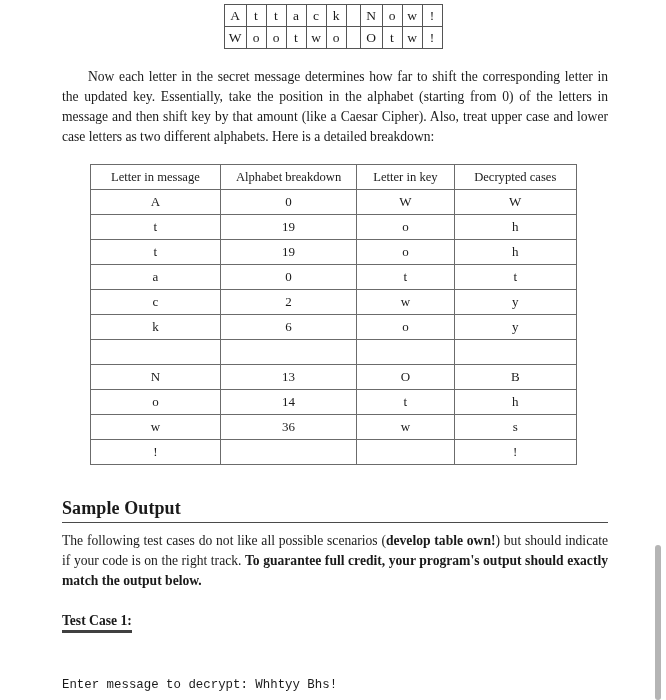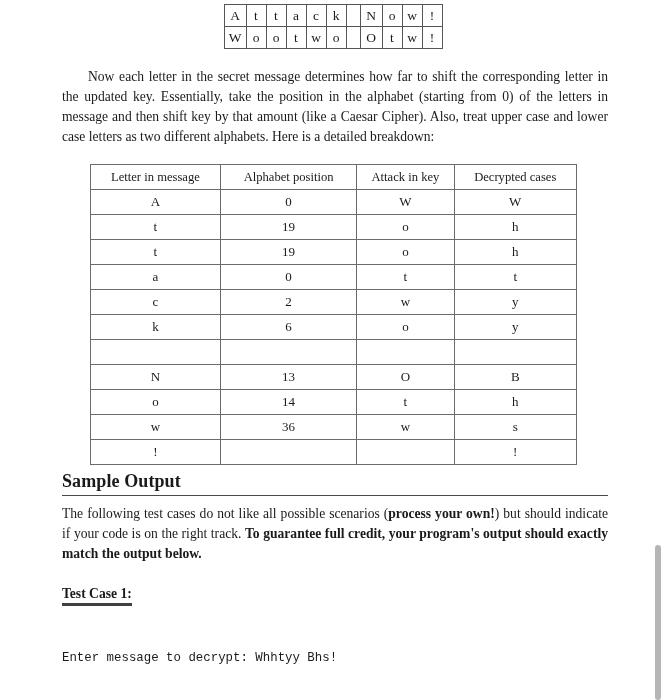--- a/index.html
+++ b/index.html
@@ -81,21 +81,21 @@
   table.breakdown col.c1 { width: 112px; }
   table.breakdown col.c2 { width: 116px; }
   table.breakdown col.c3 { width: 84px; }
   table.breakdown col.c4 { width: 104px; }
 
   
   .para.following { margin-top: 16px; }
 
   
   .section {
-    margin: 6px 58px 0 62px;
+    margin: 33px 58px 0 62px;
   }
   .section h2 {
     margin: 0;
     font-size: 18px;
     font-weight: bold;
     letter-spacing: 0.1px;
     padding-bottom: 3px;
   }
   .section .rule {
     height: 1px;
@@ -184,22 +184,22 @@
     <table class="breakdown">
       <colgroup>
         <col class="c1">
           <col class="c2">
           <col class="c3">
           <col class="c4">
       </colgroup>
       <thead>
         <tr>
           <th>Letter in message</th>
-          <th>Alphabet position</th>
-          <th>Attack in key</th>
+          <th>Alphabet breakdown</th>
+          <th>Letter in key</th>
           <th>Decrypted cases</th>
         </tr>
       </thead>
       <tbody>
         <tr>
           <td>A</td>
           <td>0</td>
           <td>W</td>
           <td>W</td>
         </tr>
@@ -265,21 +265,21 @@
         </tr>
       </tbody>
     </table>
   </div>
 
 
   <div class="section">
     <h2>Sample Output</h2>
     <div class="rule"></div>
   </div>
-  <p class="para"><span>The following test cases do not like all possible scenarios (</span><b>process your own!</b><span>) but should indicate if your code is on the right track. </span><b>To guarantee full credit, your program's output should exactly match the output below.</b></p>
+  <p class="para"><span>The following test cases do not like all possible scenarios (</span><b>develop table own!</b><span>) but should indicate if your code is on the right track. </span><b>To guarantee full credit, your program's output should exactly match the output below.</b></p>
 
   <div class="testcase">
     <div class="tc-title">Test Case 1:</div>
     <div class="tc-lines">
       <div>Enter message to decrypt: Whhtyy Bhs!</div>
       
       
       
     </div>
   </div>

